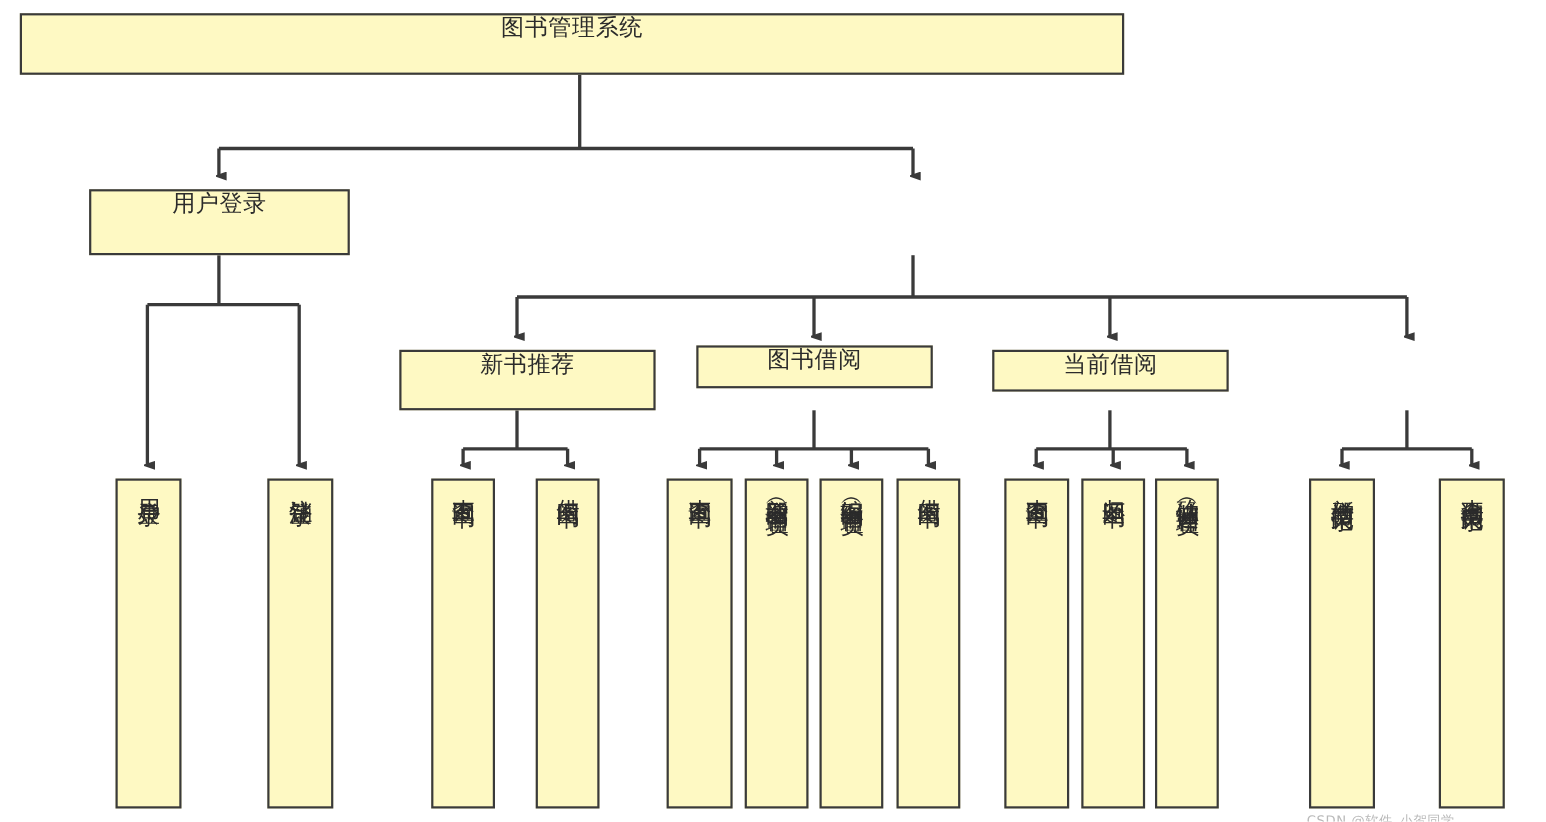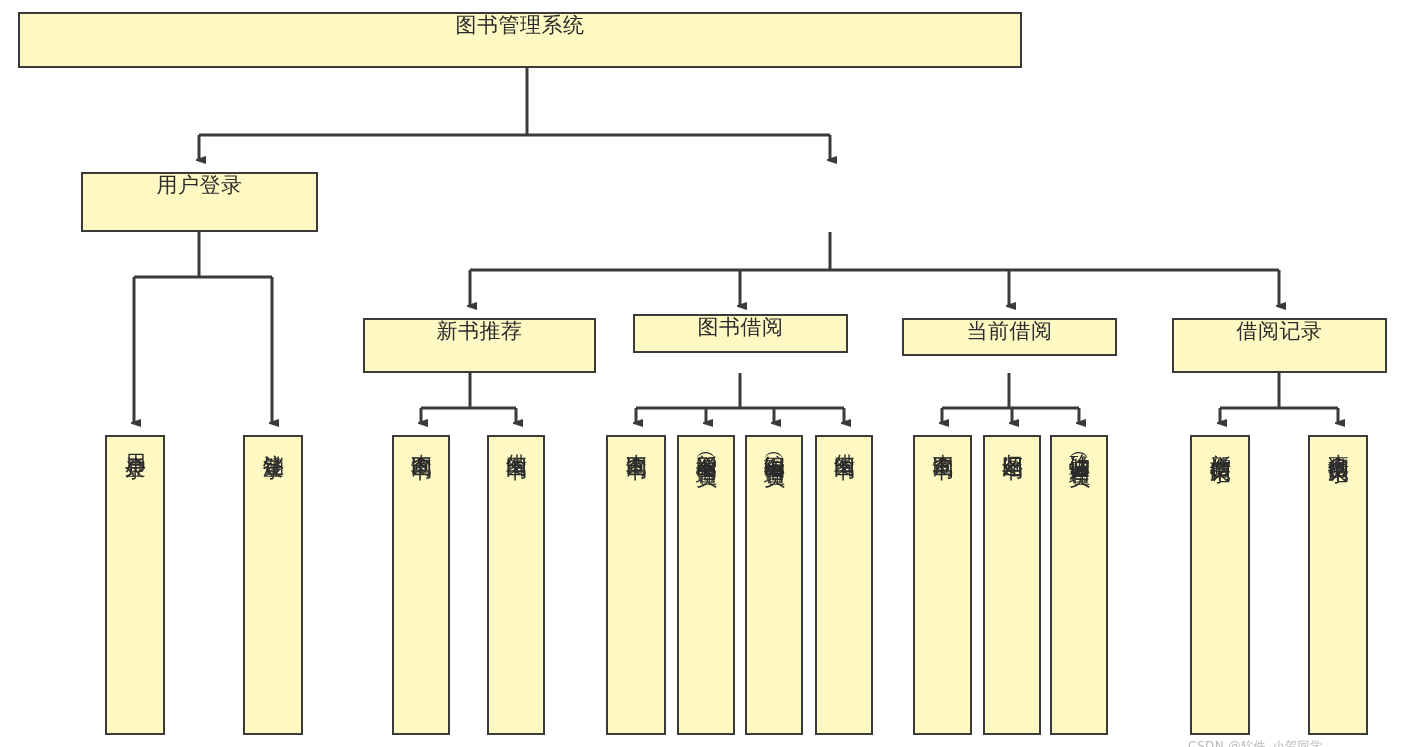--- a/index.html
+++ b/index.html
@@ -126,23 +126,20 @@
 
   <div class="node-box" style="left:363px;top:318px;width:233px;height:55px;">
     <span class="node-label-h">新书推荐</span>
   </div>
   <div class="node-box" style="left:633px;top:314px;width:215px;height:39px;">
     <span class="node-label-h">图书借阅</span>
   </div>
   <div class="node-box" style="left:902px;top:318px;width:215px;height:38px;">
     <span class="node-label-h">当前借阅</span>
   </div>
-  <div class="node-box" style="left:1172px;top:318px;width:215px;height:55px;">
-    <span class="node-label-h">借阅记录</span>
-  </div>
 
   <div class="node-box" style="left:105px;top:435px;width:60px;height:300px;">
     <span class="node-label-v">用户登录</span>
   </div>
   <div class="node-box" style="left:243px;top:435px;width:60px;height:300px;">
     <span class="node-label-v">注销登录</span>
   </div>
 
   <div class="node-box" style="left:392px;top:435px;width:58px;height:300px;">
     <span class="node-label-v">查询图书</span>

